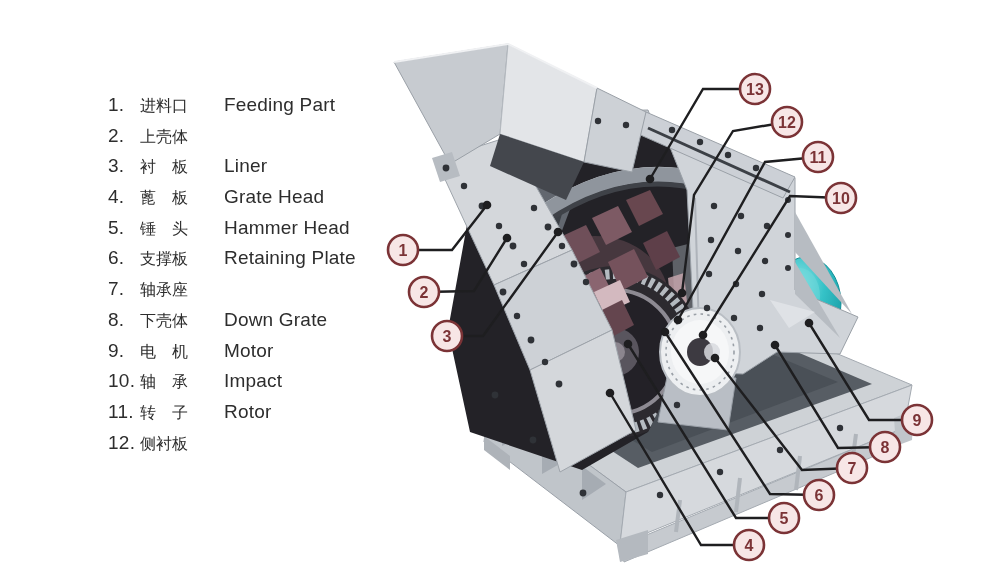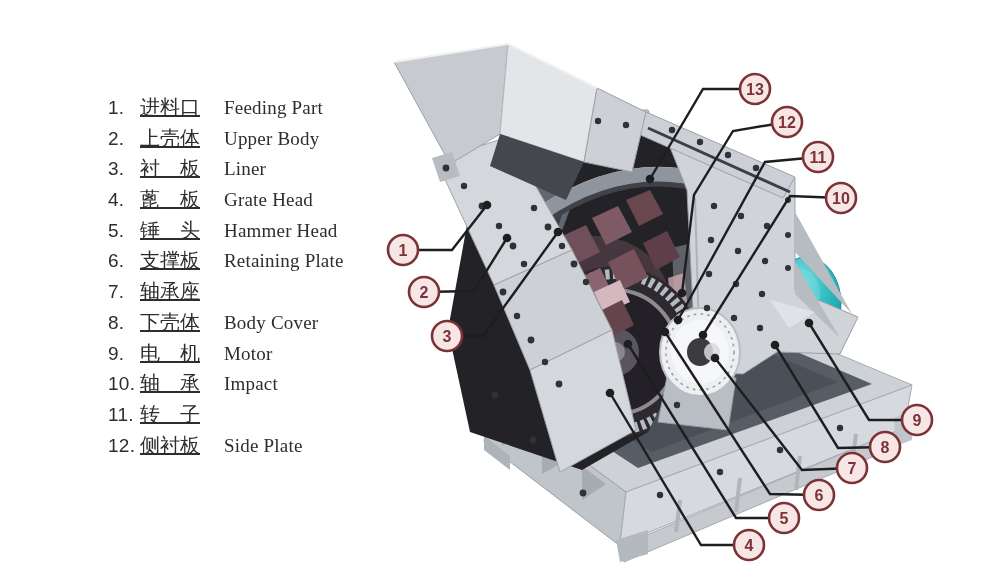--- a/index.html
+++ b/index.html
@@ -14,22 +14,22 @@
   #stage{
     position:relative;width:1000px;height:572px;background:var(--bg);
     font-family:"Liberation Sans","DejaVu Sans",sans-serif;overflow:hidden;
   }
   #legend{
     position:absolute;left:108px;top:94px;width:270px;
     color:var(--legend-text);
   }
   .lg-row{display:flex;align-items:baseline;height:30.7px;font-size:19px;}
   .lg-num{width:32px;flex:0 0 32px;letter-spacing:.3px;}
-  .lg-zh{width:84px;flex:0 0 84px;font-size:20px;text-decoration:underline;}
-  .lg-en{flex:1;letter-spacing:.2px;font-family:Liberation Serif, serif;}
+  .lg-zh{width:84px;flex:0 0 84px;font-size:16px;}
+  .lg-en{flex:1;letter-spacing:.2px;}
   svg{position:absolute;left:0;top:0;}
   .callout-num{font-family:"Liberation Sans","DejaVu Sans",sans-serif;font-weight:bold;font-size:16px;}
 </style>
 </head>
 <body>
 
 <div id="stage">
 
   <svg width="1000" height="572" viewBox="0 0 1000 572">
     <defs>
@@ -287,21 +287,20 @@
 
   <div id="legend">
       <div class="lg-row">
         <span class="lg-num">1.</span>
         <span class="lg-zh">进料口</span>
         <span class="lg-en">Feeding Part</span>
       </div>
       <div class="lg-row">
         <span class="lg-num">2.</span>
         <span class="lg-zh">上壳体</span>
-        <span class="lg-en">Upper Body</span>
       </div>
       <div class="lg-row">
         <span class="lg-num">3.</span>
         <span class="lg-zh">衬　板</span>
         <span class="lg-en">Liner</span>
       </div>
       <div class="lg-row">
         <span class="lg-num">4.</span>
         <span class="lg-zh">蓖　板</span>
         <span class="lg-en">Grate Head</span>
@@ -316,35 +315,35 @@
         <span class="lg-zh">支撑板</span>
         <span class="lg-en">Retaining Plate</span>
       </div>
       <div class="lg-row">
         <span class="lg-num">7.</span>
         <span class="lg-zh">轴承座</span>
       </div>
       <div class="lg-row">
         <span class="lg-num">8.</span>
         <span class="lg-zh">下壳体</span>
-        <span class="lg-en">Body Cover</span>
+        <span class="lg-en">Down Grate</span>
       </div>
       <div class="lg-row">
         <span class="lg-num">9.</span>
         <span class="lg-zh">电　机</span>
         <span class="lg-en">Motor</span>
       </div>
       <div class="lg-row">
         <span class="lg-num">10.</span>
         <span class="lg-zh">轴　承</span>
         <span class="lg-en">Impact</span>
       </div>
       <div class="lg-row">
         <span class="lg-num">11.</span>
         <span class="lg-zh">转　子</span>
+        <span class="lg-en">Rotor</span>
       </div>
       <div class="lg-row">
         <span class="lg-num">12.</span>
         <span class="lg-zh">侧衬板</span>
-        <span class="lg-en">Side Plate</span>
       </div>
     </div>
 </div>
 
 </body></html>

